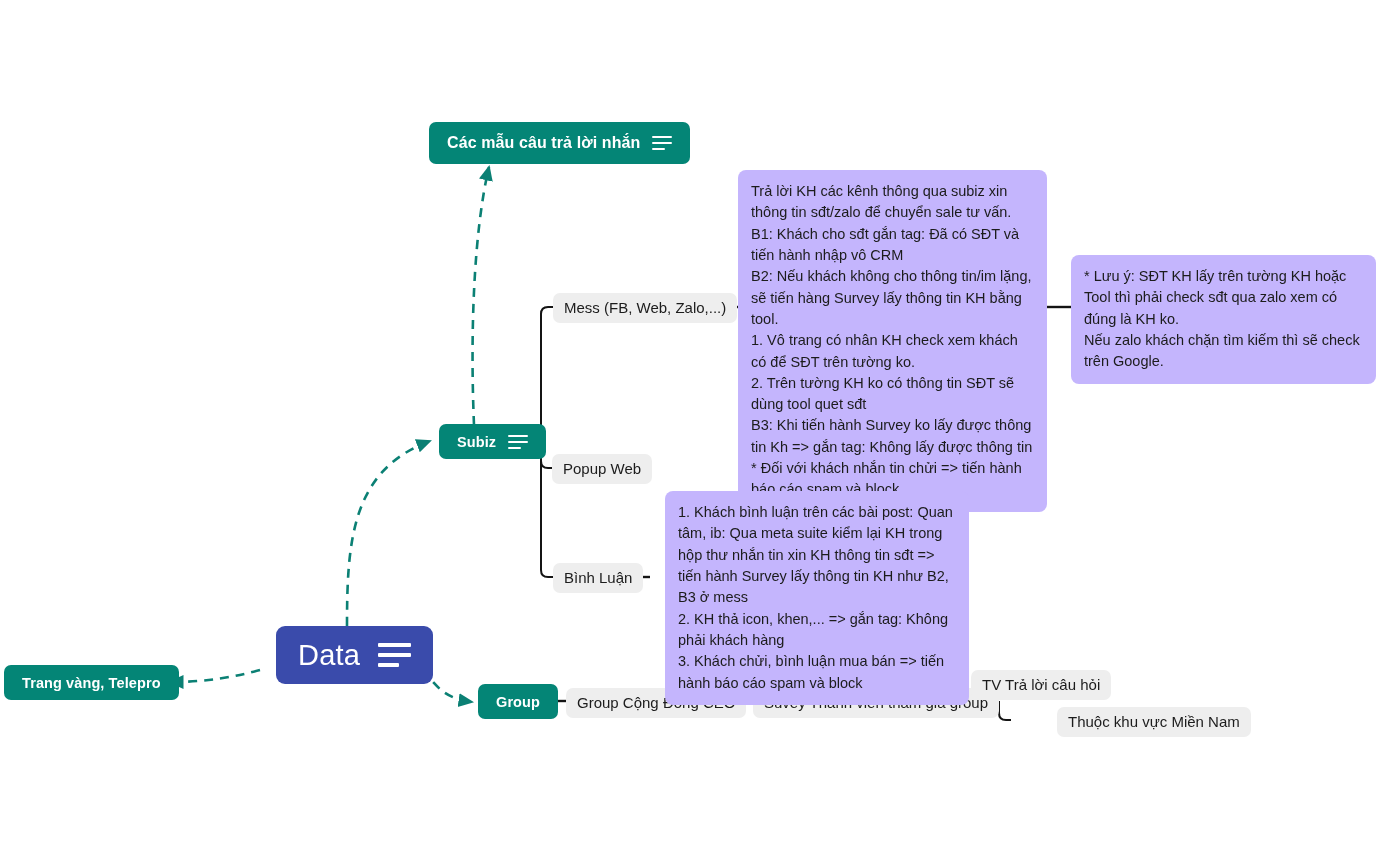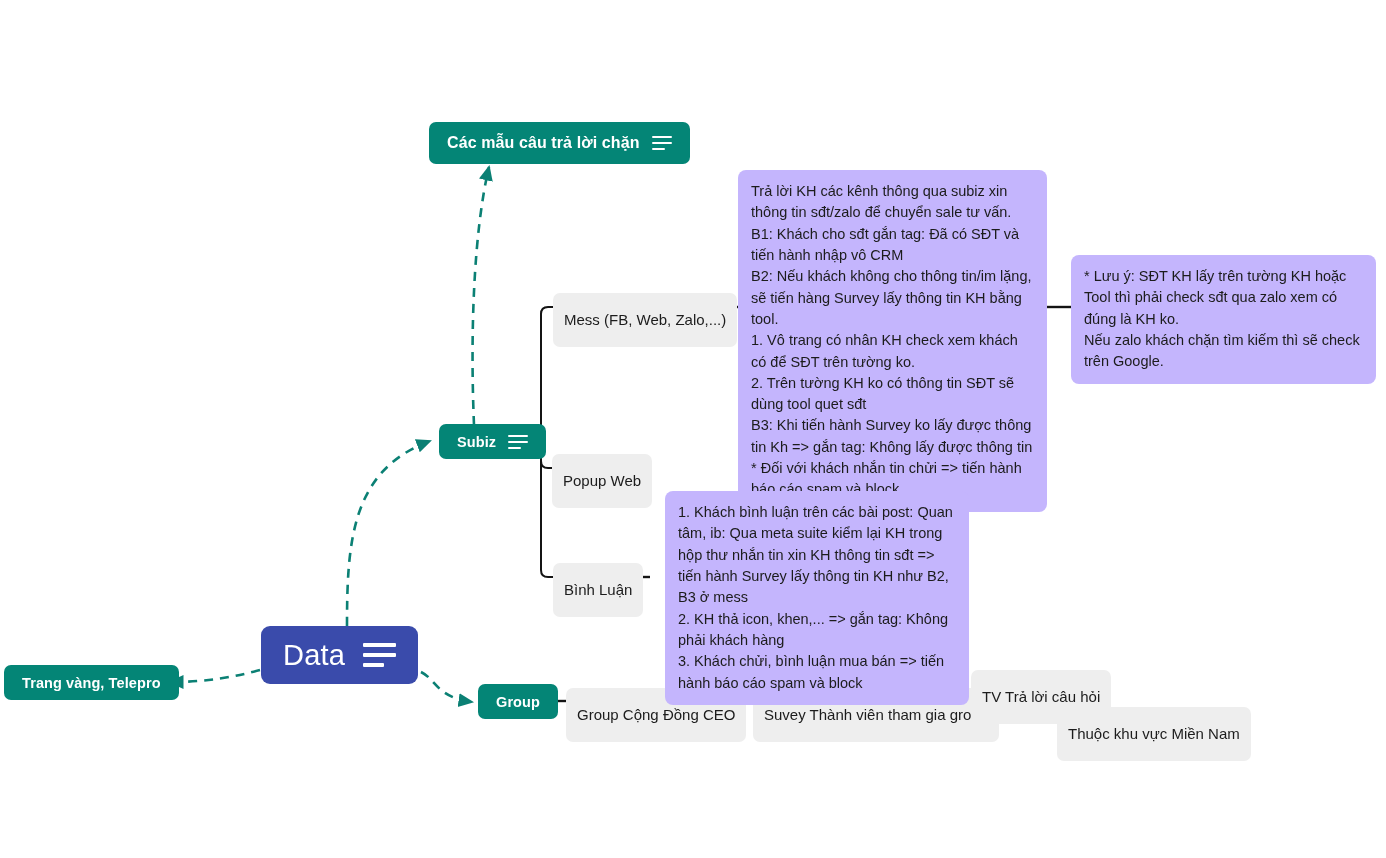--- a/index.html
+++ b/index.html
@@ -57,21 +57,21 @@
     height: 35px;
     letter-spacing: .1px;
   }
   .node-teal.tall { height: 42px; font-size: 16px; padding: 0 18px; }
   
   .node-pill {
     background: #eeeeee;
     border-radius: 7px;
     color: #1c1c1c;
     font-size: 15px;
-    padding: 17px 11px;
+    padding: 5px 11px;
     line-height: 1.35;
   }
   
   .node-block {
     position: absolute;
     box-sizing: border-box;
     background: #c4b5fd;
     border-radius: 8px;
     color: #1c1c1c;
     font-size: 14.5px;
@@ -130,31 +130,31 @@
     <path d="M1047,307 L1071,307" fill="none" stroke="#141414" stroke-width="2.4"></path>
 
     <path d="M627,577 L650,577" fill="none" stroke="#141414" stroke-width="2.4"></path>
 
     <path d="M542,701 L566,701" fill="none" stroke="#141414" stroke-width="2.4"></path>
     <path d="M729,701 L753,701" fill="none" stroke="#141414" stroke-width="2.4"></path>
     <path d="M979,701 L992,701 Q999,701 999,694 L999,690 Q999,683 1006,683 L1011,683" fill="none" stroke="#141414" stroke-width="2"></path>
     <path d="M999,701 L999,713 Q999,720 1006,720 L1011,720" fill="none" stroke="#141414" stroke-width="2"></path>
   </svg>
 
-  <div class="node node-root" style="left:261px; top:626px;text-align:center;">
+  <div class="node node-root" style="left:276px; top:626px;text-align:center;">
     <span class="label">Data</span>
     <span class="icon-lines icon-lg">
       <i></i>
         <i></i>
         <i></i>
     </span>
   </div>
 
   <div class="node node-teal tall" style="left:429px; top:122px;">
-    <span>Các mẫu câu trả lời chặn</span>
+    <span>Các mẫu câu trả lời nhắn</span>
     <span class="icon-lines icon-sm">
       <i></i>
         <i></i>
         <i></i>
     </span>
   </div>
 
   <div class="node node-teal" style="left:439px; top:424px;">
     <span>Subiz</span>
     <span class="icon-lines icon-sm">

